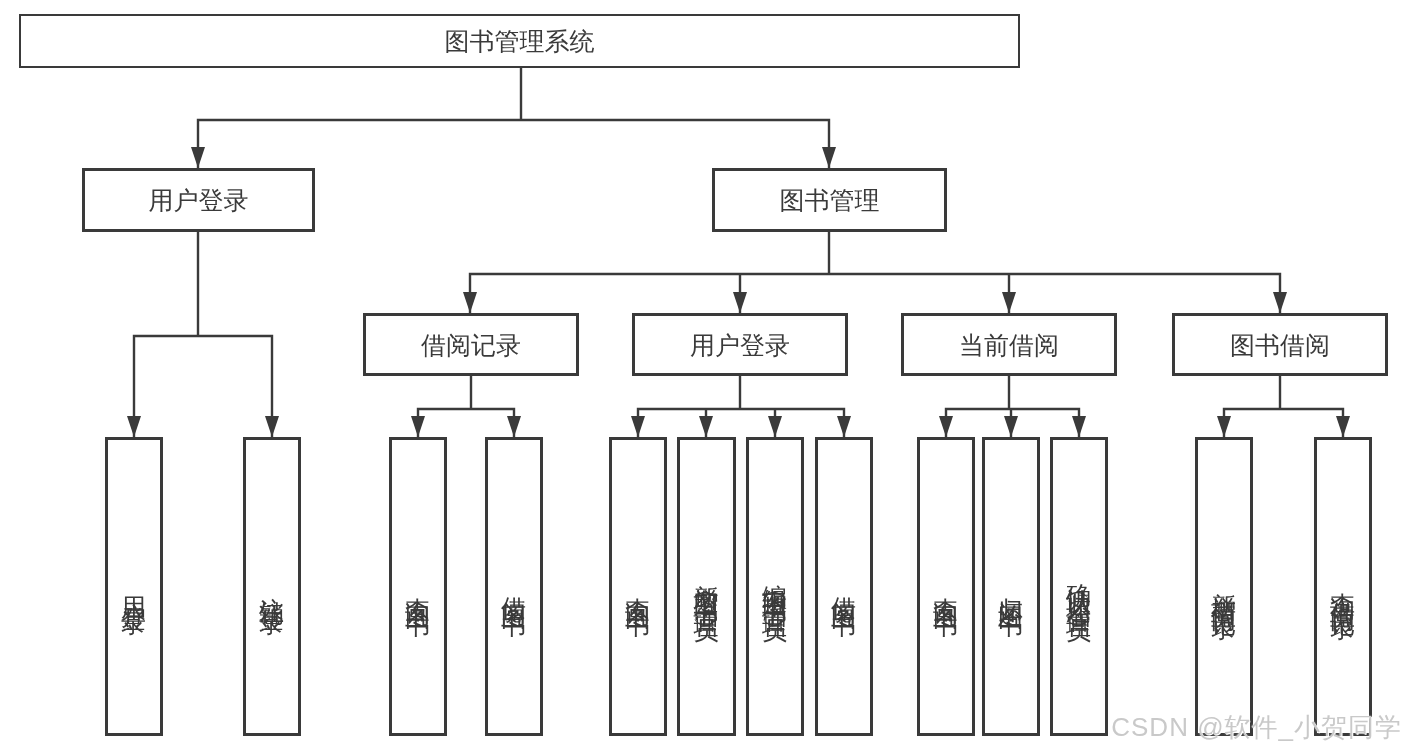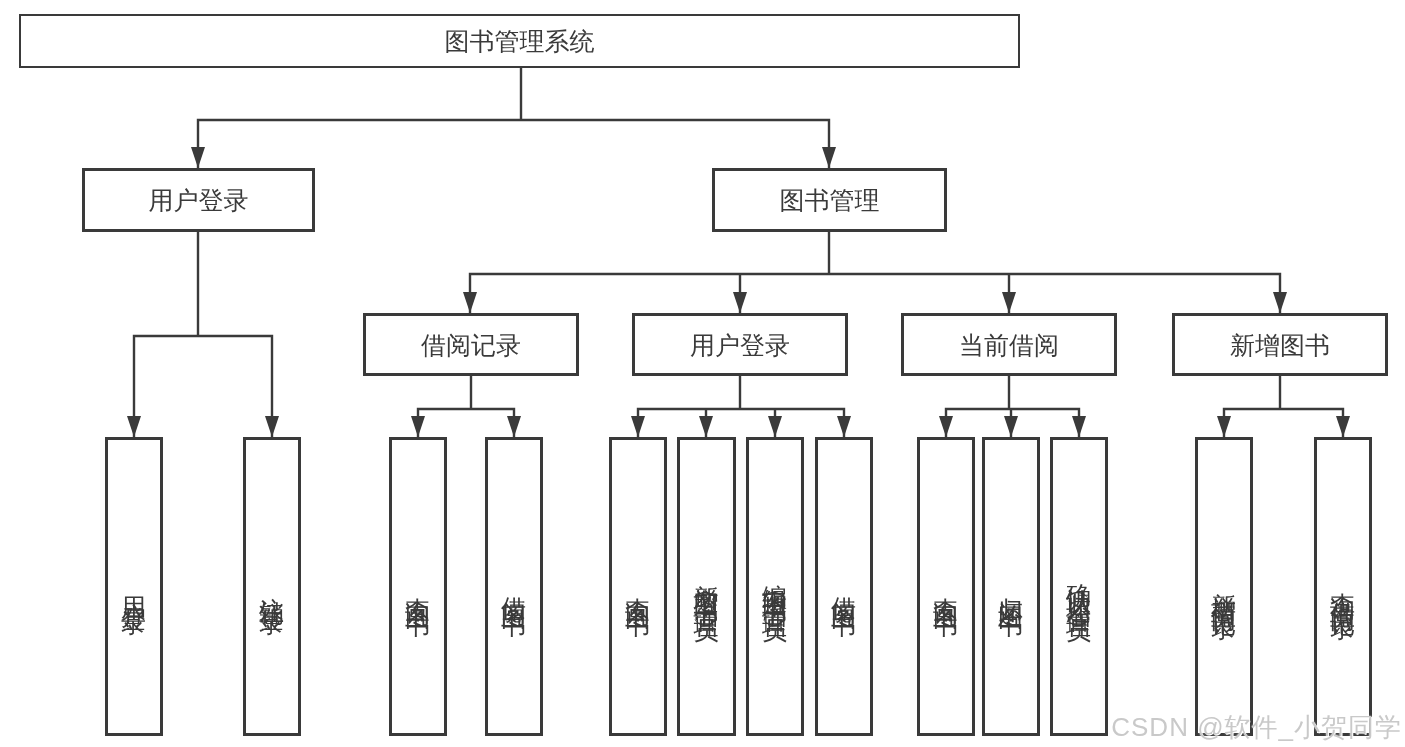--- a/index.html
+++ b/index.html
@@ -65,21 +65,21 @@
   </svg>
 
   <div class="node root" style="left:19px;top:14px;width:1001px;height:54px;">图书管理系统</div>
 
   <div class="node" style="left:82px;top:168px;width:233px;height:64px;">用户登录</div>
   <div class="node" style="left:712px;top:168px;width:235px;height:64px;">图书管理</div>
 
   <div class="node" style="left:363px;top:313px;width:216px;height:63px;">借阅记录</div>
   <div class="node" style="left:632px;top:313px;width:216px;height:63px;">用户登录</div>
   <div class="node" style="left:901px;top:313px;width:216px;height:63px;">当前借阅</div>
-  <div class="node" style="left:1172px;top:313px;width:216px;height:63px;">新增图书</div>
+  <div class="node" style="left:1172px;top:313px;width:216px;height:63px;">图书借阅</div>
 
   <div class="node leaf" style="left:105px;top:437px;width:58px;height:299px;">用户登录</div>
   <div class="node leaf" style="left:243px;top:437px;width:58px;height:299px;">注销登录</div>
 
   <div class="node leaf" style="left:389px;top:437px;width:58px;height:299px;">查询图书</div>
   <div class="node leaf" style="left:485px;top:437px;width:58px;height:299px;">借阅图书</div>
 
   <div class="node leaf" style="left:609px;top:437px;width:58px;height:299px;">查询图书</div>
   <div class="node leaf" style="left:677px;top:437px;width:59px;height:299px;">新增图书（管理员）</div>
   <div class="node leaf" style="left:746px;top:437px;width:58px;height:299px;">编辑图书（管理员）</div>

